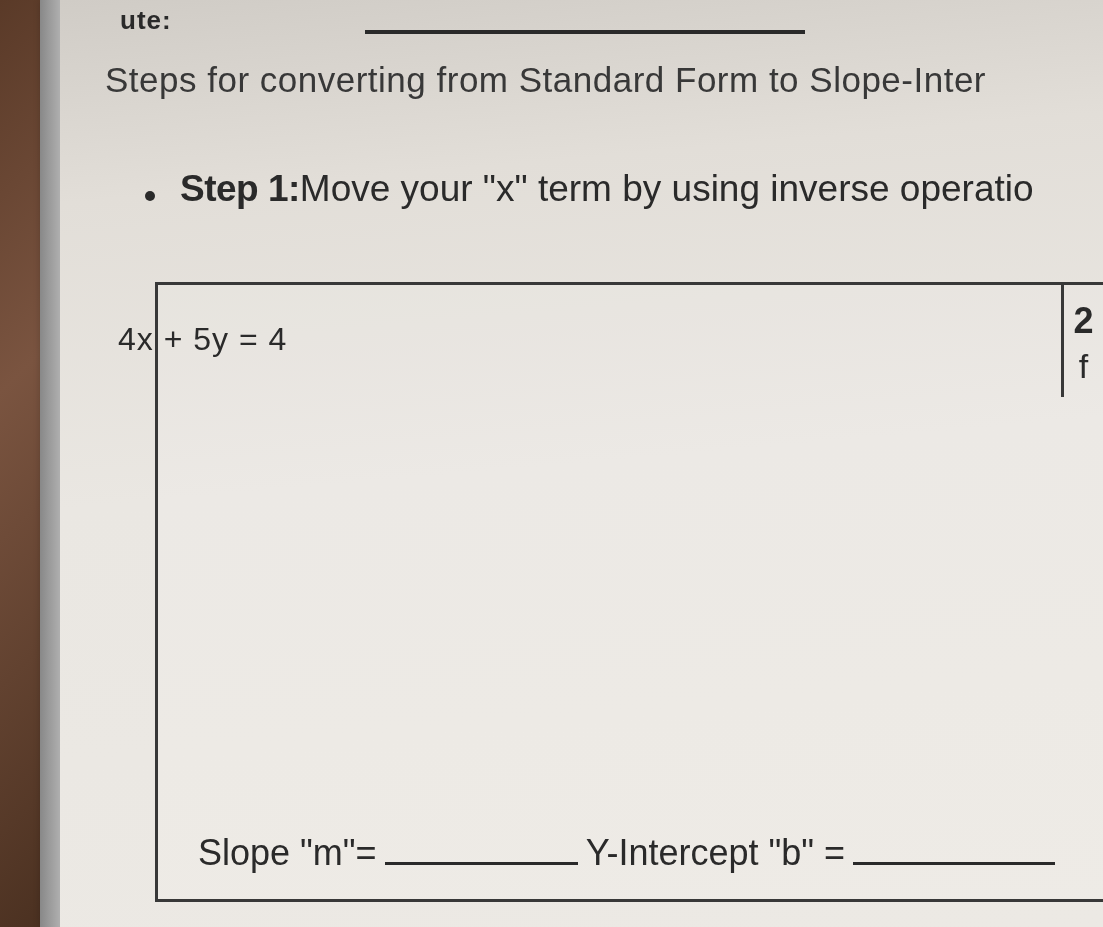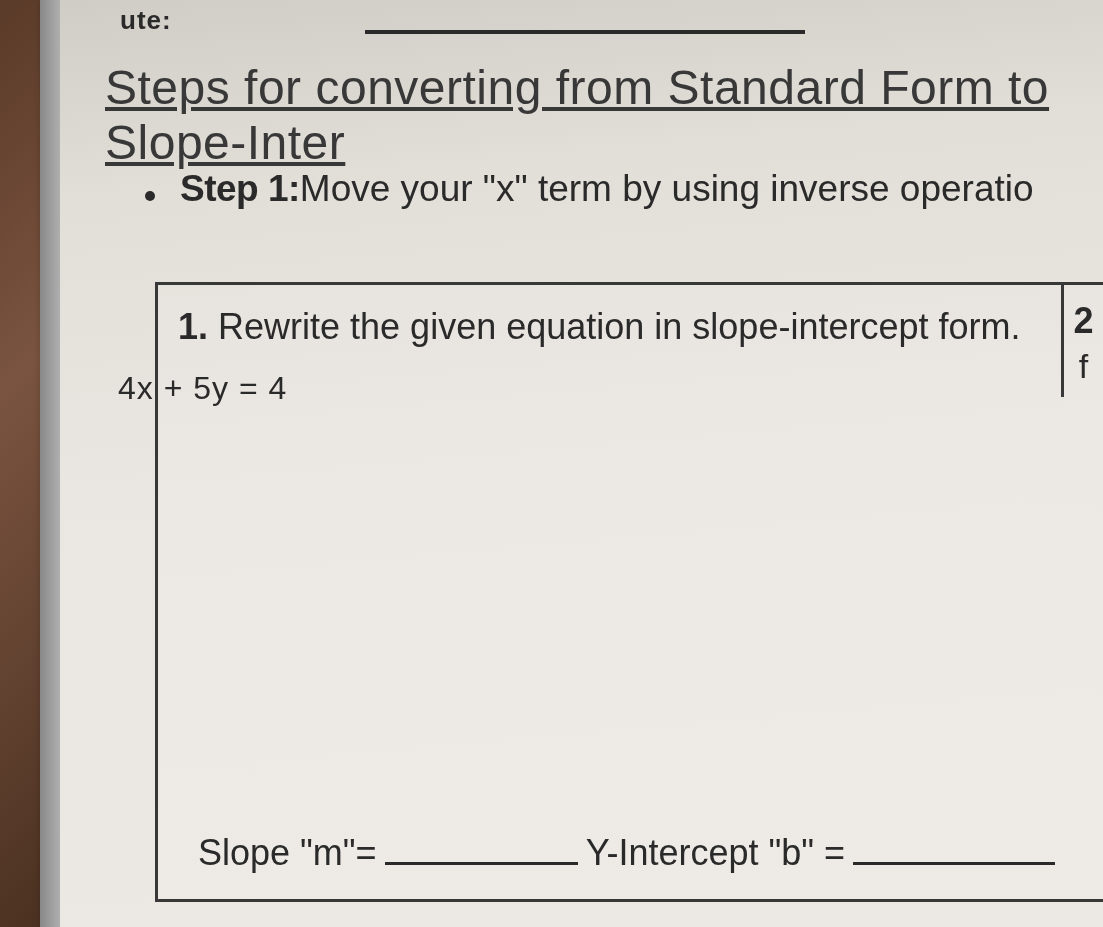--- a/index.html
+++ b/index.html
@@ -43,25 +43,24 @@
       left: 305px;
       width: 440px;
       height: 4px;
       background: #2a2a2a;
     }
     
     .heading {
       position: absolute;
       top: 60px;
       left: 45px;
-      font-size: 48px;
+      font-size: 35px;
       font-weight: normal;
       color: #383838;
       letter-spacing: 0.5px;
-      text-decoration: underline;
     }
     
     .steps-list {
       position: absolute;
       top: 168px;
       left: 85px;
       right: 0;
     }
     
     .step-item {
@@ -212,24 +211,20 @@
   <div class="steps-list">
     <div class="step-item">
       <div class="bullet"></div>
       <div>
         <span class="step-label">Step 1:</span><span class="step-text">Move your "x" term by using inverse operatio</span>
       </div>
     </div>
   </div>
 
   <div class="problem-box">
-    <div class="problem-text">
-      <span class="problem-num">1.</span>
-      <span>Rewrite the given equation in slope-intercept form.</span>
-    </div>
     <div class="equation">4x + 5y = 4</div>
 
     <div class="answer-row">
       <span class="answer-label">Slope "m"=</span>
       <span class="blank-line blank-1"></span>
       <span class="answer-label">Y-Intercept "b" =</span>
       <span class="blank-line blank-2"></span>
     </div>
   </div>
 

